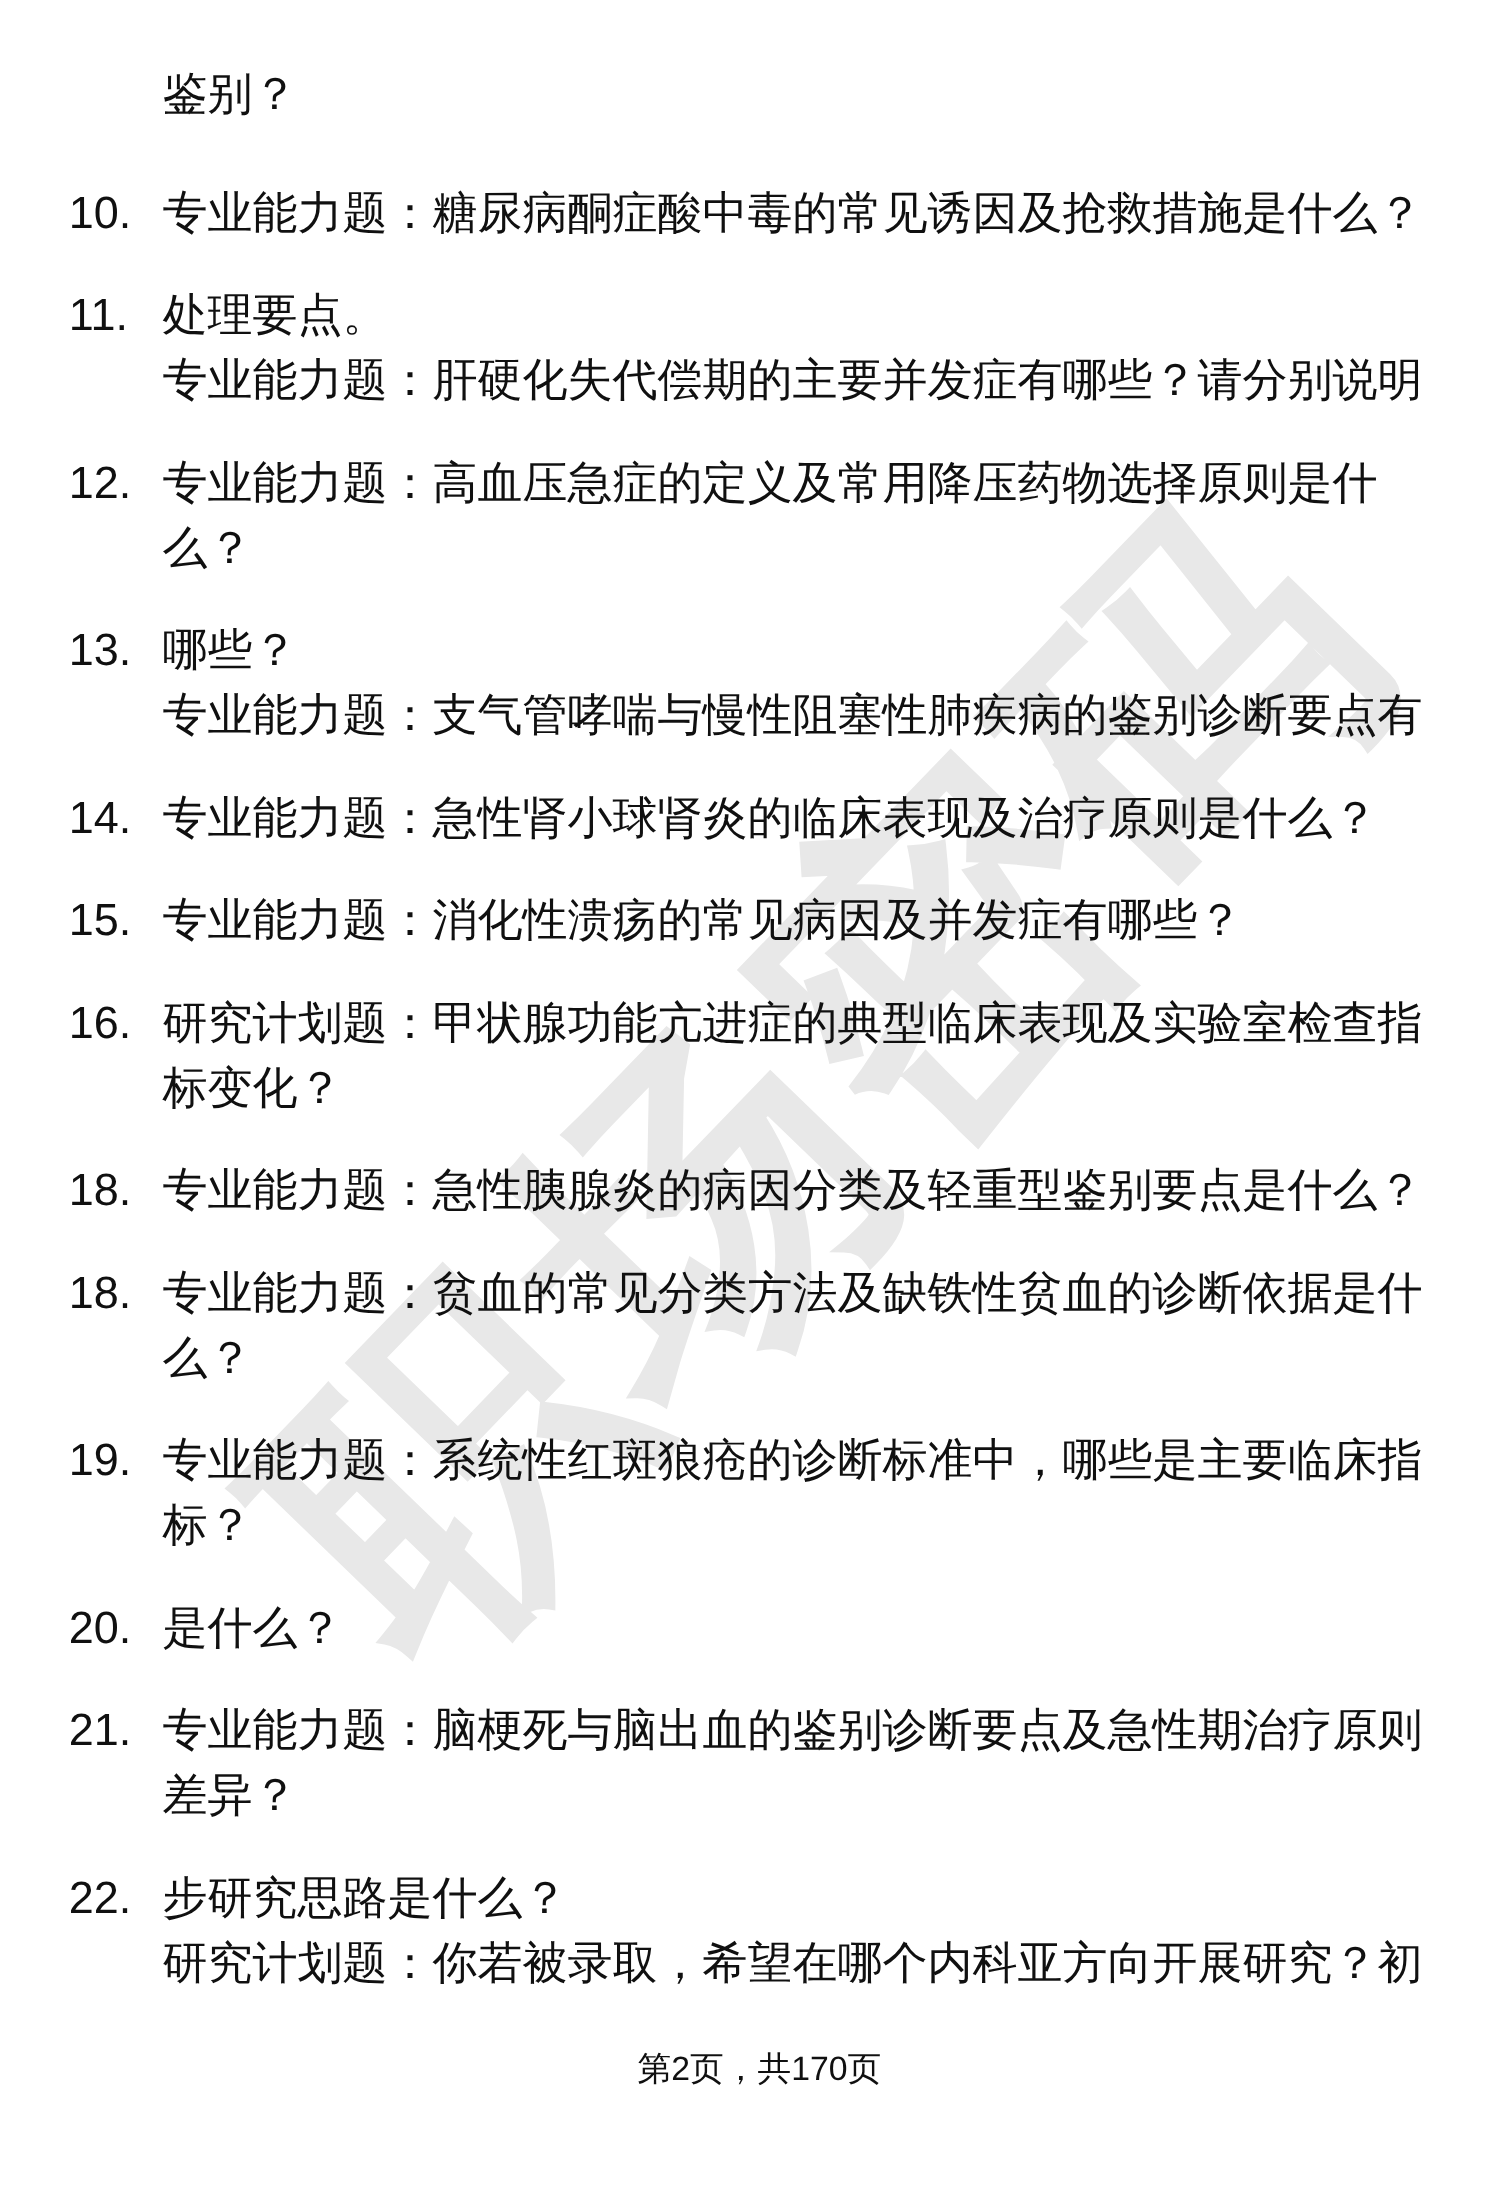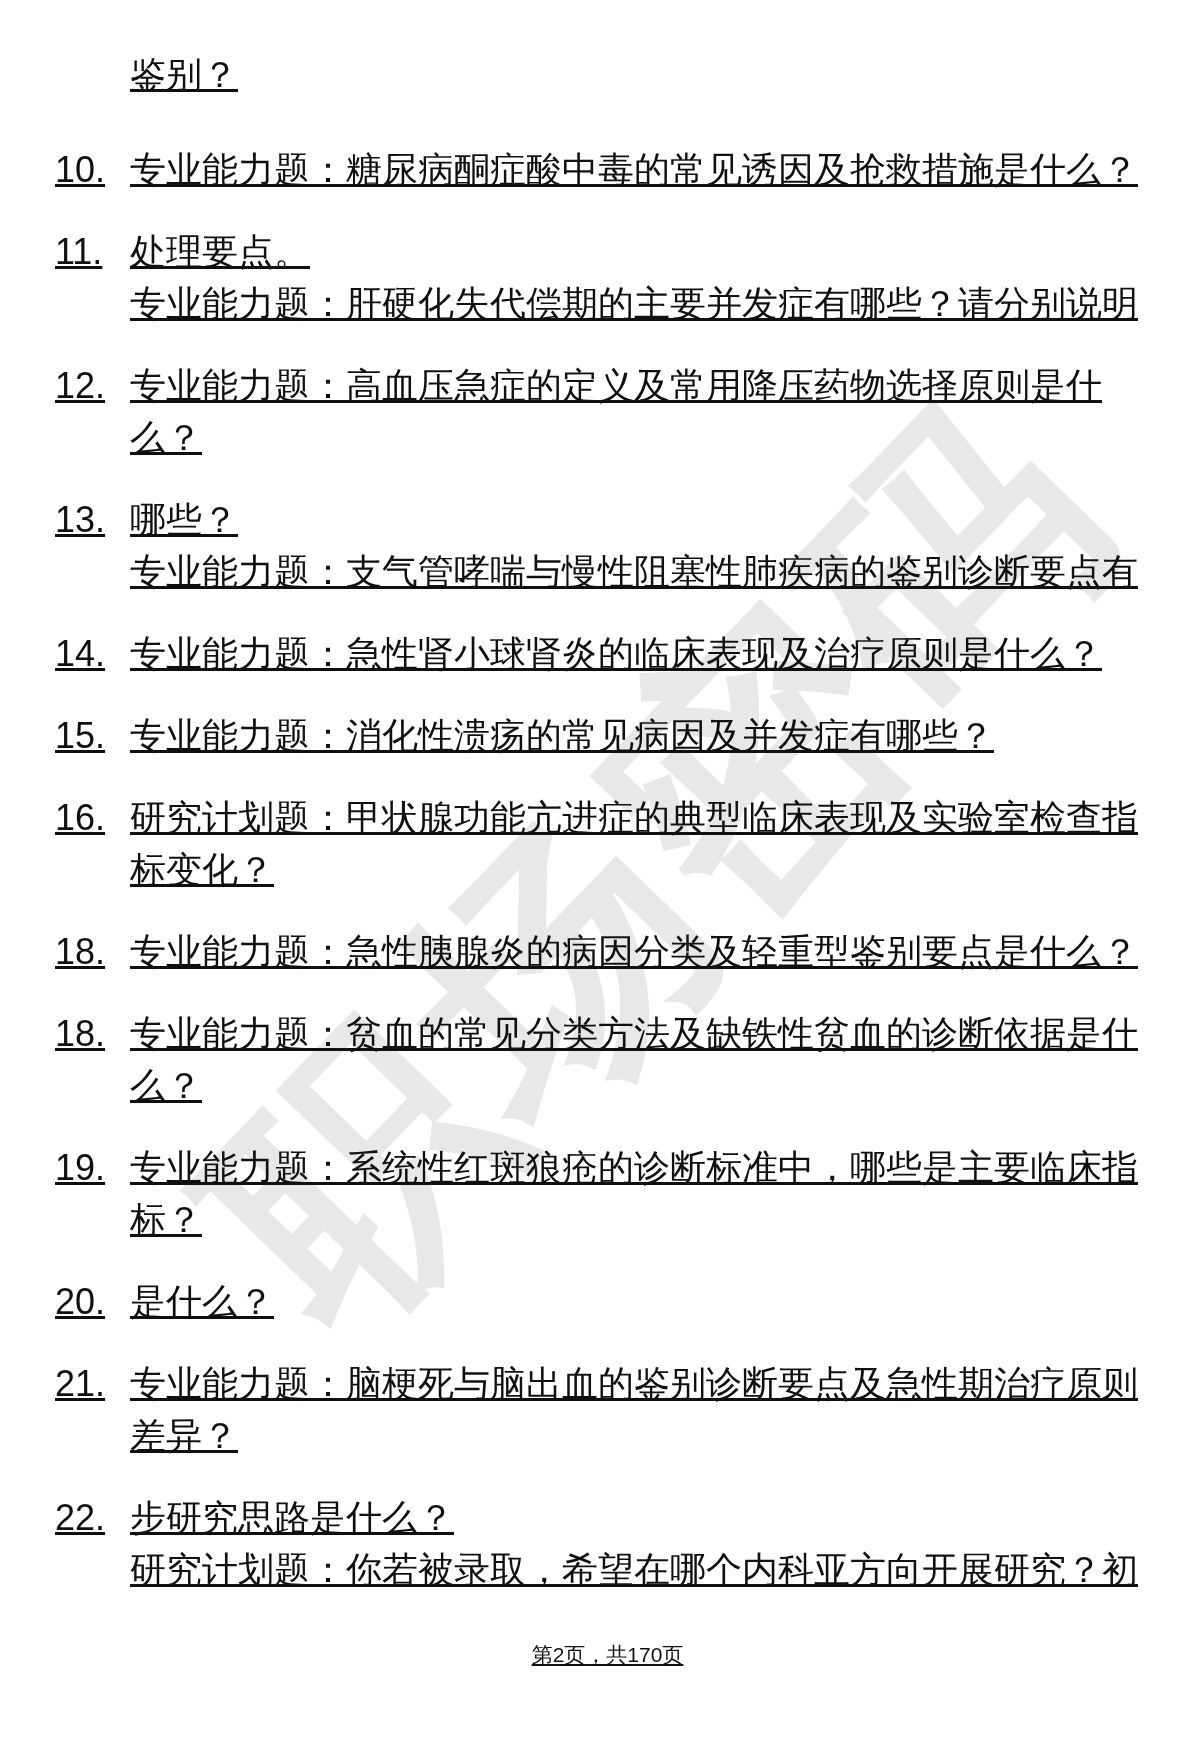--- a/index.html
+++ b/index.html
@@ -28,21 +28,20 @@
     color: #e8e8e8;
     z-index: 0;
     user-select: none;
   }
   .content {
     position: relative;
     z-index: 1;
     padding: 49px 40px 0 55px;
     font-size: 36px;
     line-height: 52px;
-    text-decoration: underline;
   }
   .tail-line {
     margin-left: 75px;
     margin-bottom: 43px;
   }
   .question-list {
     margin: 0;
     padding: 0;
   }
   .item {
@@ -52,21 +51,21 @@
   .num {
     flex: 0 0 75px;
     width: 75px;
   }
   .txt {
     flex: 1 1 auto;
   }
   .footer {
     margin-top: 33px;
     text-align: center;
-    font-size: 21px;
+    font-size: 27px;
     line-height: 52px;
   }
 </style>
 </head>
 <body>
 
 <div class="watermark">职场密码</div>
 
 <div class="content">
 

